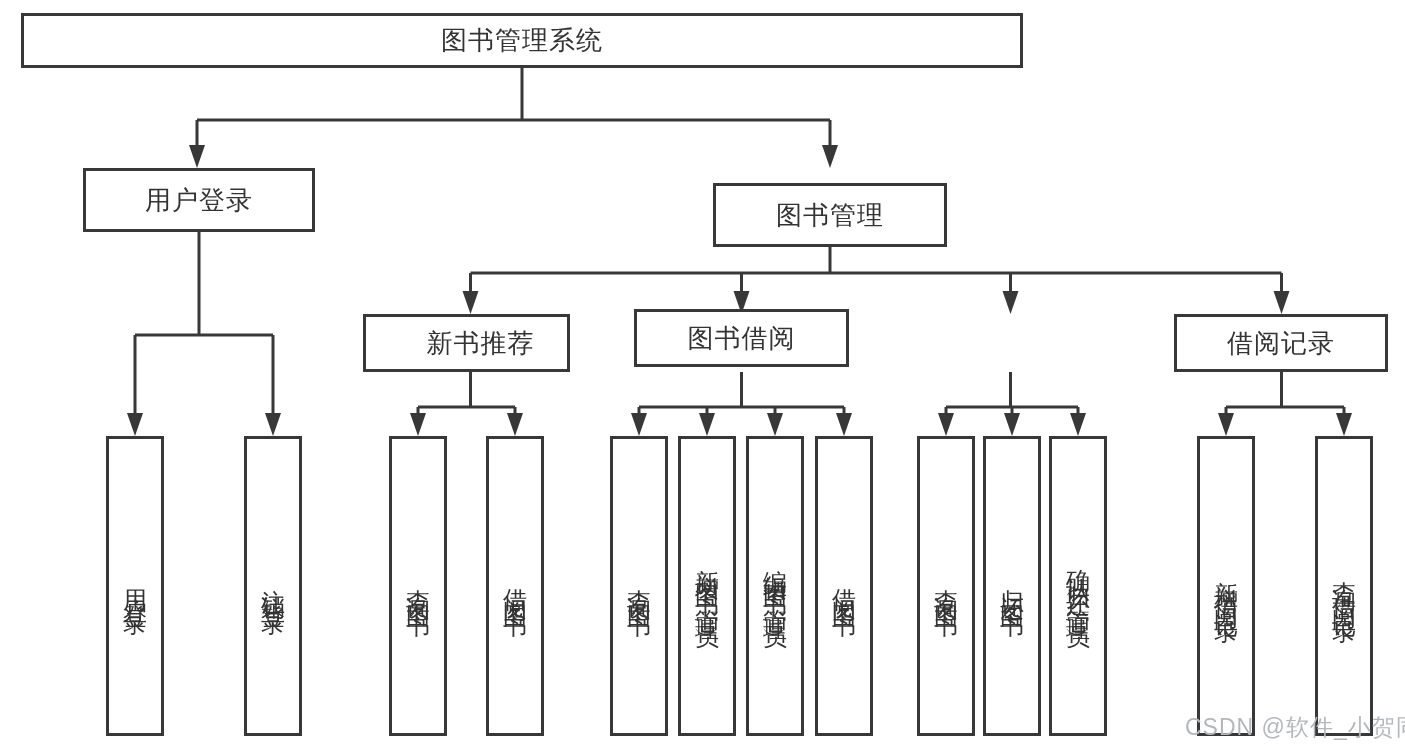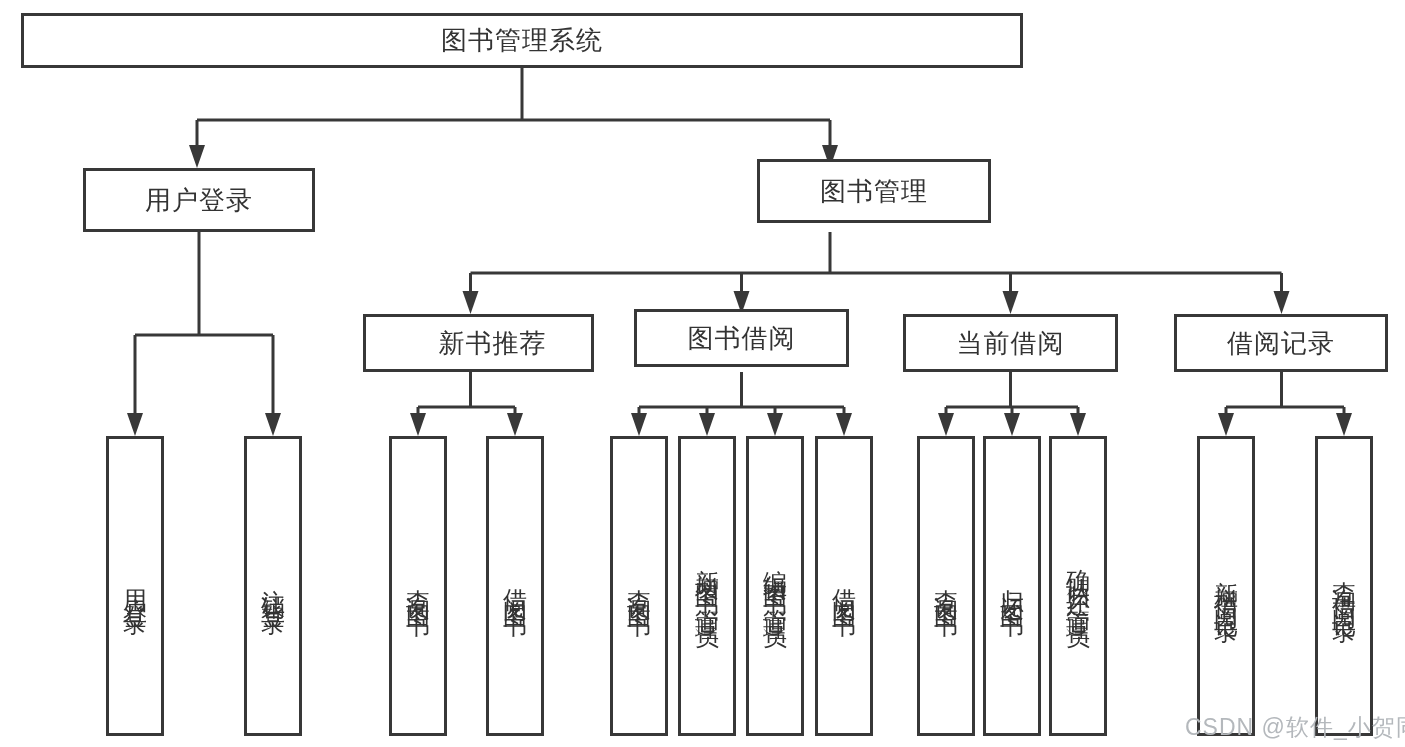--- a/index.html
+++ b/index.html
@@ -25,22 +25,22 @@
   .v span{
     writing-mode:vertical-rl;
     text-orientation:mixed;
     letter-spacing:8px;
     line-height:1;
     display:block;
   }
   
   .n-root{left:21px;top:13px;width:1002px;height:55px;}
   .n-userlogin{left:83px;top:168px;width:232px;height:64px;}
-  .n-bookmgmt{left:713px;top:159px;width:234px;height:64px;margin-left:44px;}
-  .n-newbook{left:363px;top:314px;width:231px;height:58px;padding-left:28px;}
+  .n-bookmgmt{left:713px;top:183px;width:234px;height:64px;}
+  .n-newbook{left:363px;top:314px;width:207px;height:58px;padding-left:28px;}
   .n-bookborrow{left:634px;top:309px;width:215px;height:58px;}
   .n-currentborrow{left:903px;top:314px;width:215px;height:58px;}
   .n-borrowrecord{left:1174px;top:314px;width:214px;height:58px;}
   .leaf{top:436px;width:58px;height:300px;}
   .l1{left:106px;}  .l2{left:244px;}
   .l3{left:389px;}  .l4{left:486px;}
   .l5{left:610px;}  .l6{left:678px;}  .l7{left:746px;}  .l8{left:815px;}
   .l9{left:917px;}  .l10{left:983px;} .l11{left:1049px;}
   .l12{left:1197px;}.l13{left:1315px;}
   .watermark{
@@ -108,23 +108,20 @@
   <div class="box h n-bookmgmt">
     <span>图书管理</span>
   </div>
 
   <div class="box h n-newbook">
     <span>新书推荐</span>
   </div>
   <div class="box h n-bookborrow">
     <span>图书借阅</span>
   </div>
-  <div class="box h n-currentborrow">
-    <span>当前借阅</span>
-  </div>
   <div class="box h n-borrowrecord">
     <span>借阅记录</span>
   </div>
 
   <div class="box v leaf l1">
     <span>用户登录</span>
   </div>
   <div class="box v leaf l2">
     <span>注销登录</span>
   </div>

